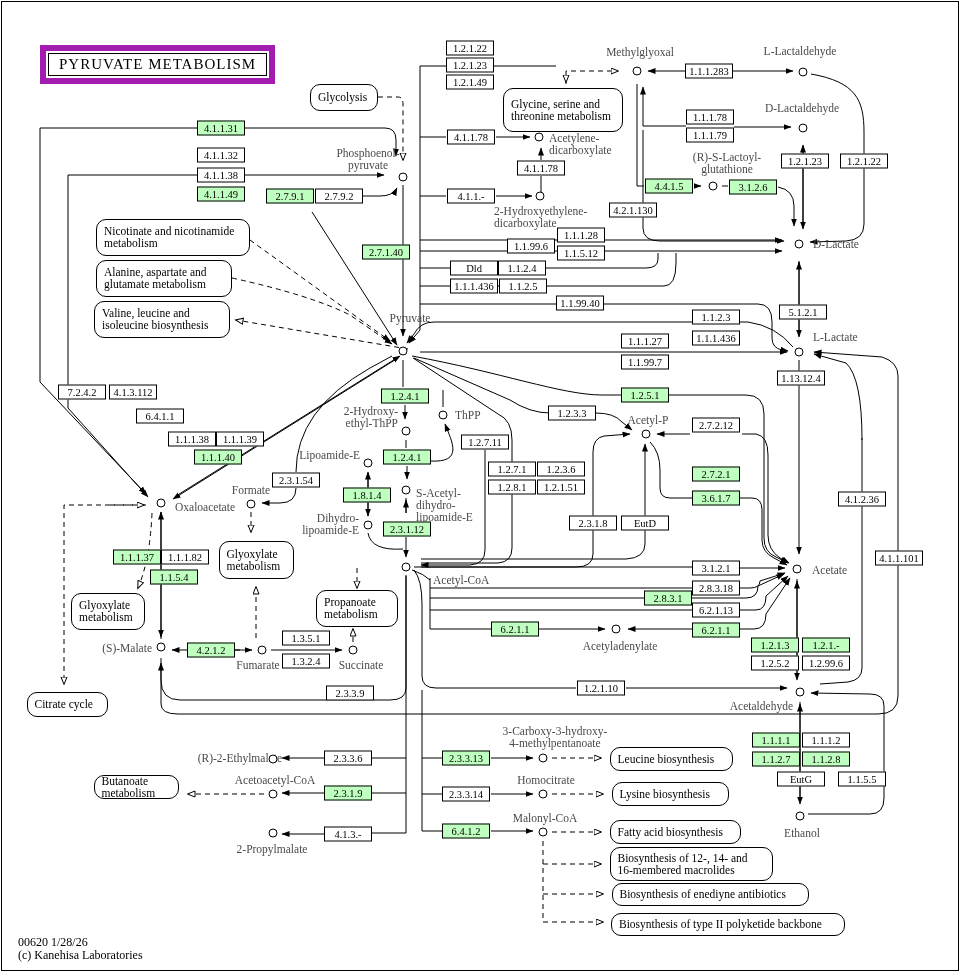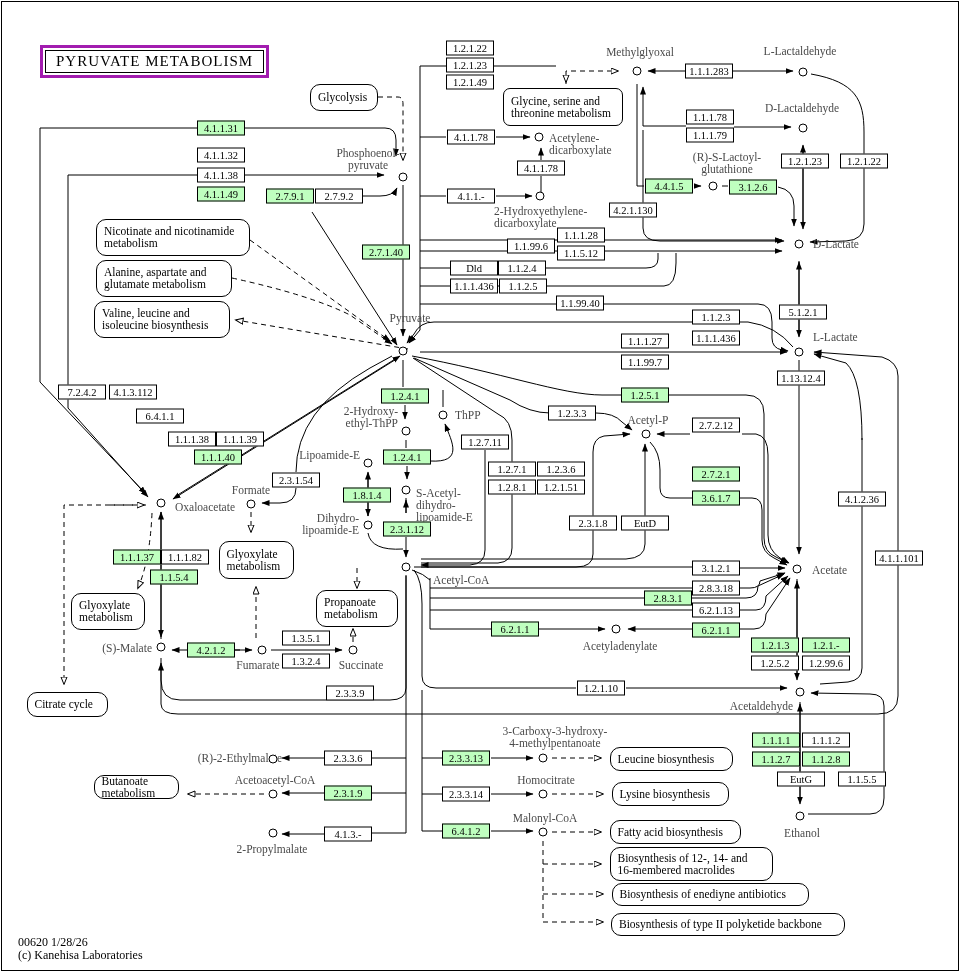--- a/index.html
+++ b/index.html
@@ -2,21 +2,21 @@
 <html><head>
 <meta charset="utf-8">
 <style>
   html,body{margin:0;padding:0;background:#fff;}
   #stage{position:relative;width:960px;height:972px;background:#fff;overflow:hidden;
          font-family:"Liberation Serif", serif;}
   #frame{position:absolute;left:1px;top:1px;right:1px;bottom:1px;border:1px solid #000;}
   #edges{position:absolute;left:0;top:0;z-index:1;}
   .ln{fill:none;stroke:#000;stroke-width:1;}
   .dsh{stroke-dasharray:5 4;}
-  #titlebox{position:absolute;left:40px;top:45px;z-index:3;border:3px solid #a21caf;padding:2px;}
+  #titlebox{position:absolute;left:40px;top:45px;z-index:3;border:6px solid #a21caf;padding:2px;}
   #titlebox .inner{border:1px solid #000;padding:2px 10px;font-size:15px;letter-spacing:1px;}
   .enz{position:absolute;z-index:4;transform:translate(-50%,-50%);background:#fff;border:1px solid #000;
        font-size:10.5px;line-height:13px;padding:0 3px;white-space:nowrap;min-width:40px;text-align:center;}
   .enz.grn{background:#BFFFBF;}
   .node{position:absolute;z-index:4;width:7px;height:7px;border:1.5px solid #000;border-radius:50%;
         background:#fff;transform:translate(-50%,-50%);}
   .clab{position:absolute;z-index:3;font-size:11.5px;line-height:12px;color:#4a4a4a;white-space:pre-line;}
   .clab.c{transform:translate(-50%,-50%);text-align:center;}
   .clab.l{transform:translate(0,-50%);text-align:left;}
   .clab.r{transform:translate(-100%,-50%);text-align:right;}
@@ -347,21 +347,21 @@
       <div class="node" style="left: 273px; top: 833px;"></div>
       <div class="clab c" style="left: 272px; top: 849px;">2-Propylmalate</div>
       <div class="node" style="left: 543px; top: 758px;"></div>
       <div class="clab c" style="left: 555px; top: 737px;">3-Carboxy-3-hydroxy-
 4-methylpentanoate</div>
       <div class="node" style="left: 543px; top: 794px;"></div>
       <div class="clab c" style="left: 546px; top: 780px;">Homocitrate</div>
       <div class="node" style="left: 543px; top: 832px;"></div>
       <div class="clab c" style="left: 545px; top: 818px;">Malonyl-CoA</div>
       <div class="pw" style="left: 310px; top: 83.5px; width: 68px; height: 27px;">Glycolysis</div>
-      <div class="pw" style="left: 503px; top: 88px; width: 120px; height: 38px; border-radius: 7px;">Glycine, serine and
+      <div class="pw" style="left: 503px; top: 88px; width: 120px; height: 44px;">Glycine, serine and
 threonine metabolism</div>
       <div class="pw" style="left: 96px; top: 218.5px; width: 154px; height: 37px;">Nicotinate and nicotinamide
 metabolism</div>
       <div class="pw" style="left: 96px; top: 259.5px; width: 136px; height: 37px;">Alanine, aspartate and
 glutamate metabolism</div>
       <div class="pw" style="left: 94px; top: 300.5px; width: 136px; height: 37px;">Valine, leucine and
 isoleucine biosynthesis</div>
       <div class="pw" style="left: 218.5px; top: 541px; width: 75px; height: 38px;">Glyoxylate
 metabolism</div>
       <div class="pw" style="left: 71px; top: 592.5px; width: 74px; height: 37px;">Glyoxylate

